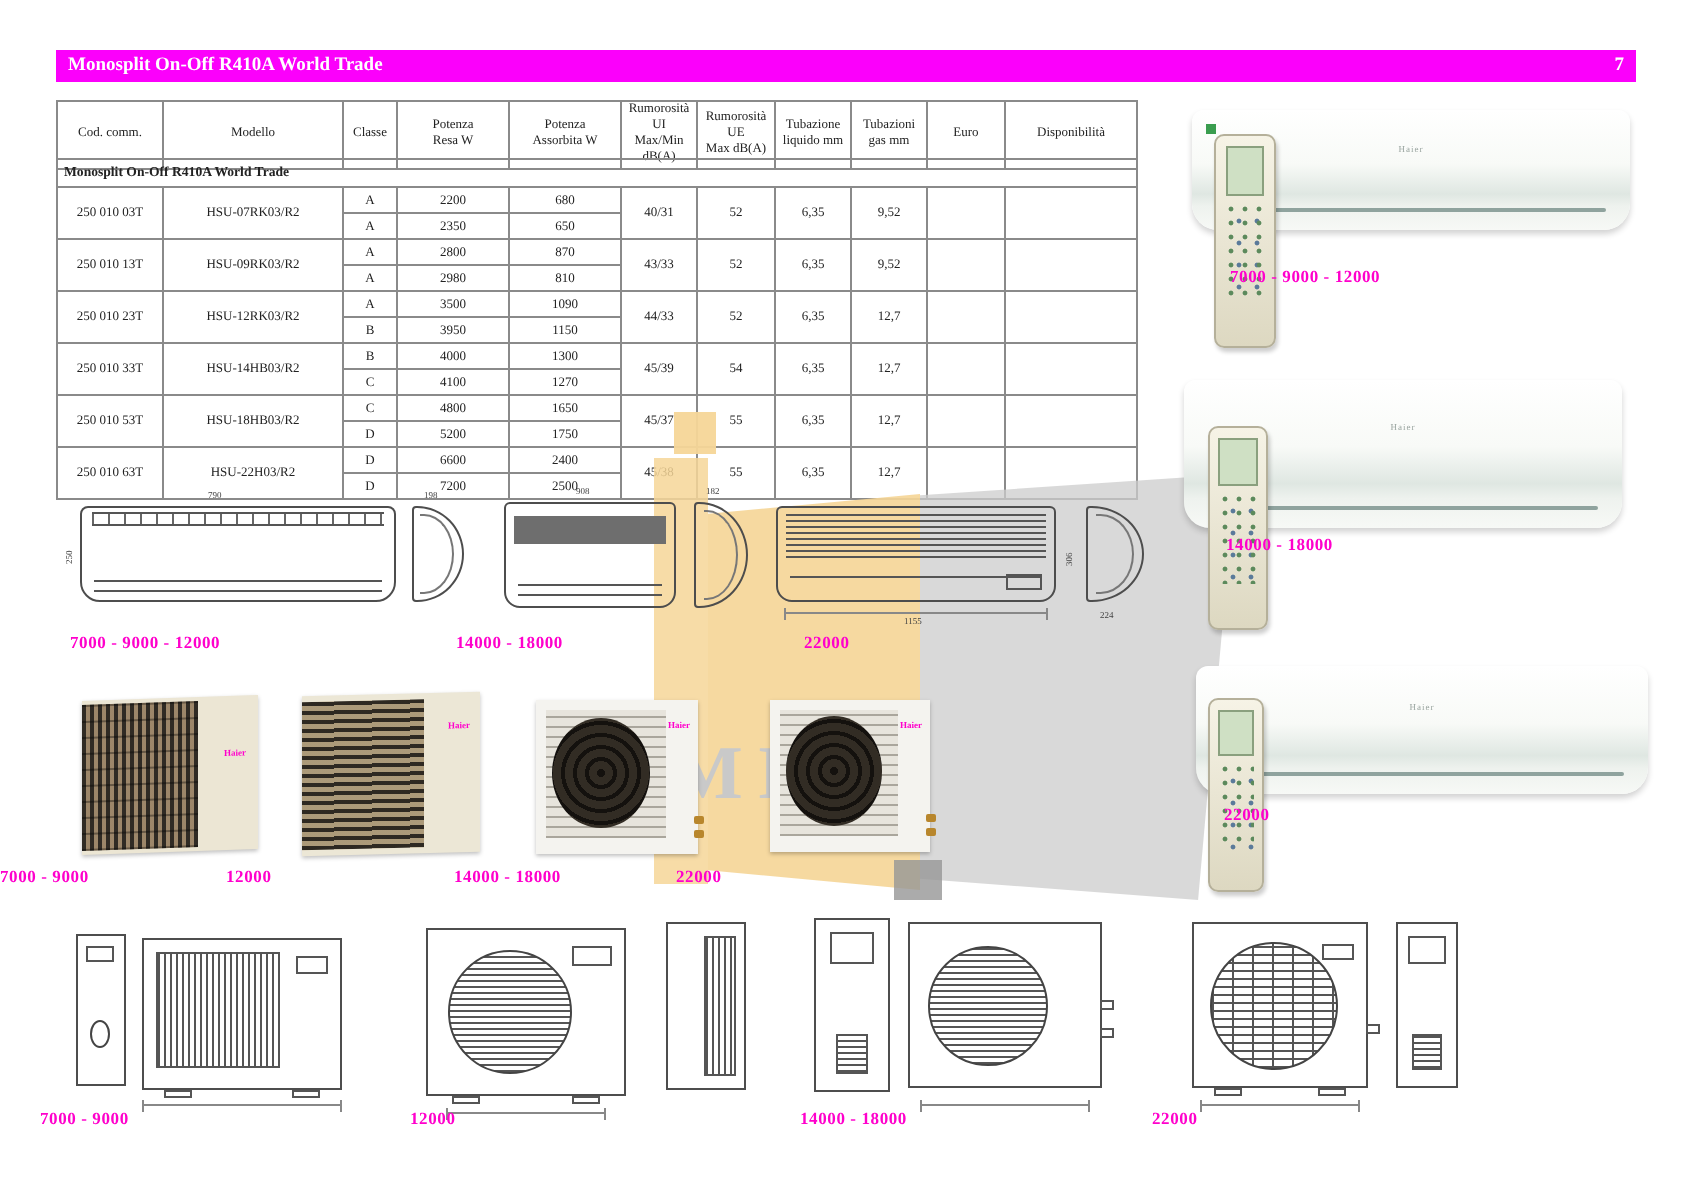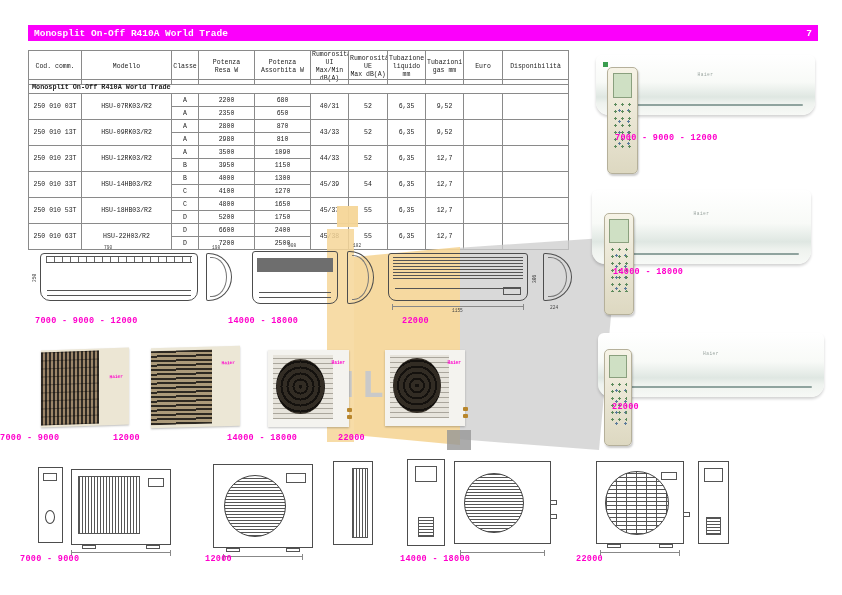--- a/index.html
+++ b/index.html
@@ -1,17 +1,17 @@
 <!DOCTYPE html>
 <html><head>
 <meta charset="utf-8">
 <style>
   html,body{margin:0;padding:0;background:#fff;}
   .page{position:relative;width:842px;height:595px;background:#fff;overflow:hidden;
-        font-family:Liberation Mono, monospace;}
+        font-family:Liberation Serif, serif;}
   
   .hbar{position:absolute;left:28px;top:25px;width:790px;height:16px;background:#fb00fb;
         color:#fff;font-weight:bold;font-size:9.5px;display:flex;align-items:center;
         justify-content:space-between;padding:0 6px;box-sizing:border-box;z-index:5;}
   
   table.tbl{position:absolute;border-collapse:collapse;table-layout:fixed;width:540px;
         font-size:6.5px;z-index:5;background:transparent;}
   table.tbl th,table.tbl td{border:1px solid #8a8a8a;padding:0 1px;text-align:center;
         overflow:hidden;color:#222;}
   table.tbl th{font-weight:normal;height:26px;white-space:pre-line;line-height:1.25;}

